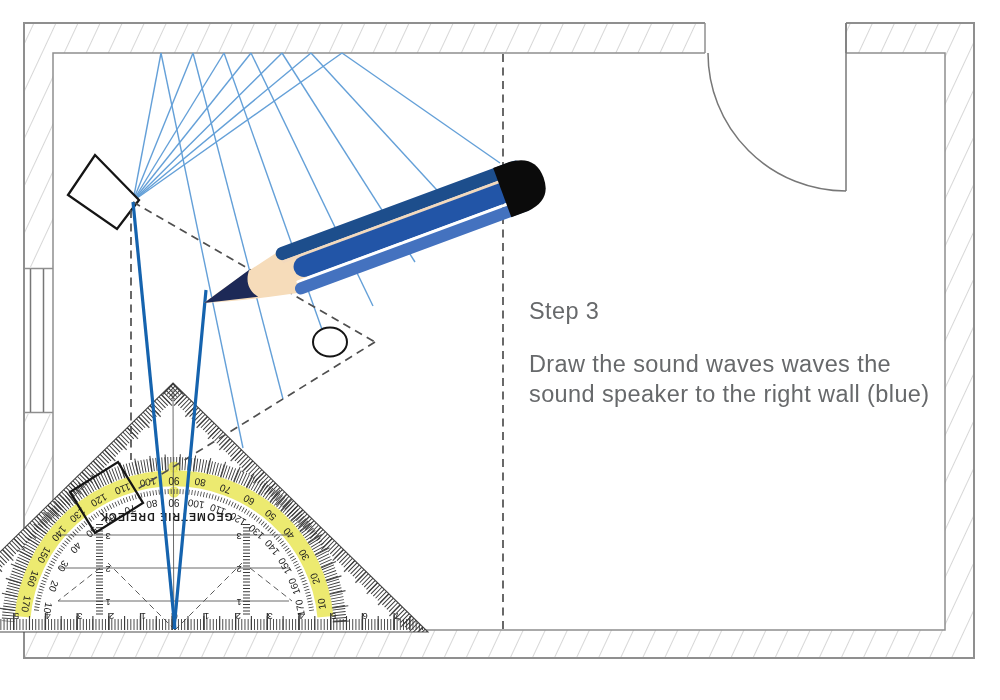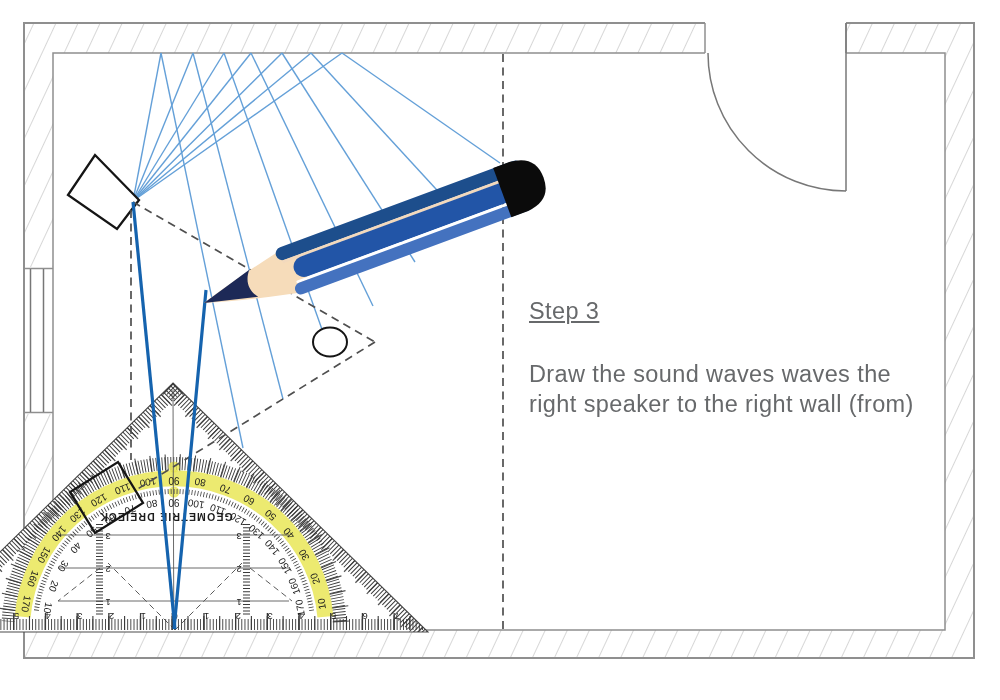--- a/index.html
+++ b/index.html
@@ -9,21 +9,21 @@
   svg text{font-family:"Liberation Sans","DejaVu Sans",sans-serif;fill:#1c1c1c;}
   .edge{stroke:#8f8f8f;stroke-width:2;fill:none;}
   .edge2{stroke:#8f8f8f;stroke-width:1.5;fill:none;}
   .doorln{stroke:#777;stroke-width:1.5;fill:none;}
   .dash{stroke:#4f4f4f;stroke-width:1.7;stroke-dasharray:8 5.5;fill:none;}
   .tri-mark{stroke:#3a3a3a;fill:none;}
   .guide{stroke:#5a5a5a;stroke-width:0.9;fill:none;}
   .gdash{stroke:#5a5a5a;stroke-width:1;stroke-dasharray:6 4;fill:none;}
   .instruction{position:absolute;left:529px;top:296px;color:#67696b;
     font-size:23.5px;line-height:30px;letter-spacing:0.4px;}
-  .instruction .step{margin-bottom:33px;text-decoration:underline;}
+  .instruction .step{margin-bottom:23px;}
 </style>
 </head>
 <body>
 
 <div id="stage">
 <svg width="1000" height="700" viewBox="0 0 1000 700">
   <defs>
     <pattern id="hatch" width="20" height="20" patternUnits="userSpaceOnUse" patternTransform="rotate(25)">
       <line x1="0" y1="0" x2="0" y2="20" stroke="#bbbbbb" stroke-width="1.2"></line>
     </pattern>
@@ -202,15 +202,15 @@
     <rect x="96" y="-10" width="252" height="21" rx="10.5" fill="#2255a7"></rect>
     <rect x="94" y="11.2" width="252" height="2.8" rx="1.4" fill="#ffffff"></rect>
     <rect x="90" y="14" width="252" height="12" rx="6" fill="#4472bf"></rect>
     <path d="M318,-26.2 L336,-26.2 Q362,-24 362,0 Q362,24 336,26.2 L318,26.2 Z" fill="#0b0b0b"></path>
   </g>
 </svg>
 
 <div class="instruction">
   <div class="step">Step 3</div>
   <div>Draw the sound waves waves the</div>
-  <div>right speaker to the right wall (from)</div>
+  <div>sound speaker to the right wall (blue)</div>
 </div>
 </div>
 
 </body></html>

